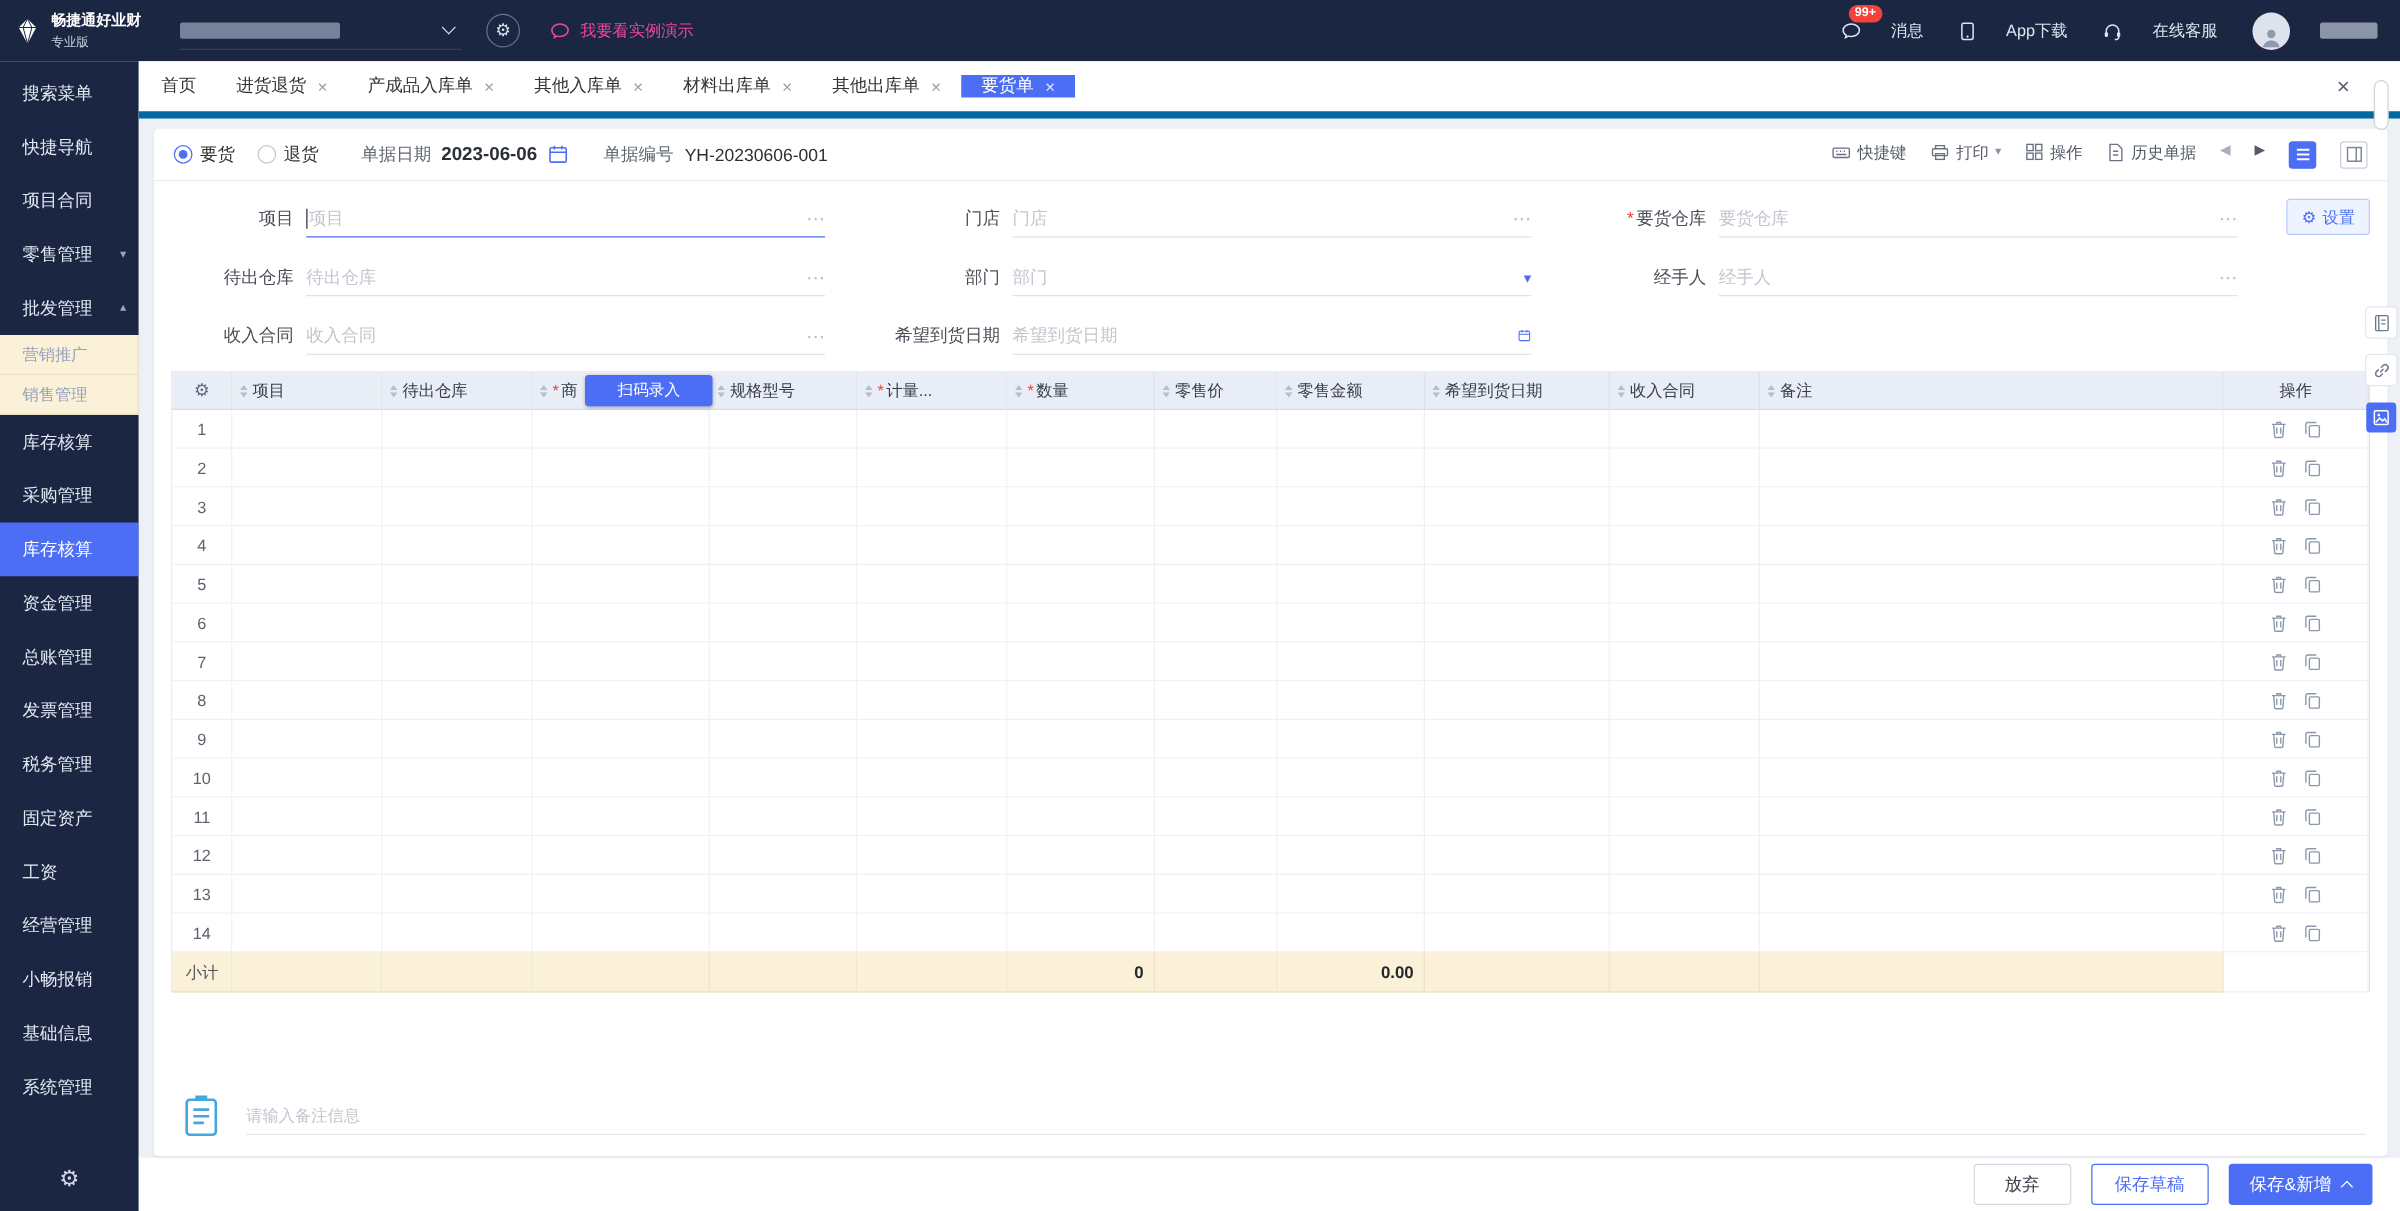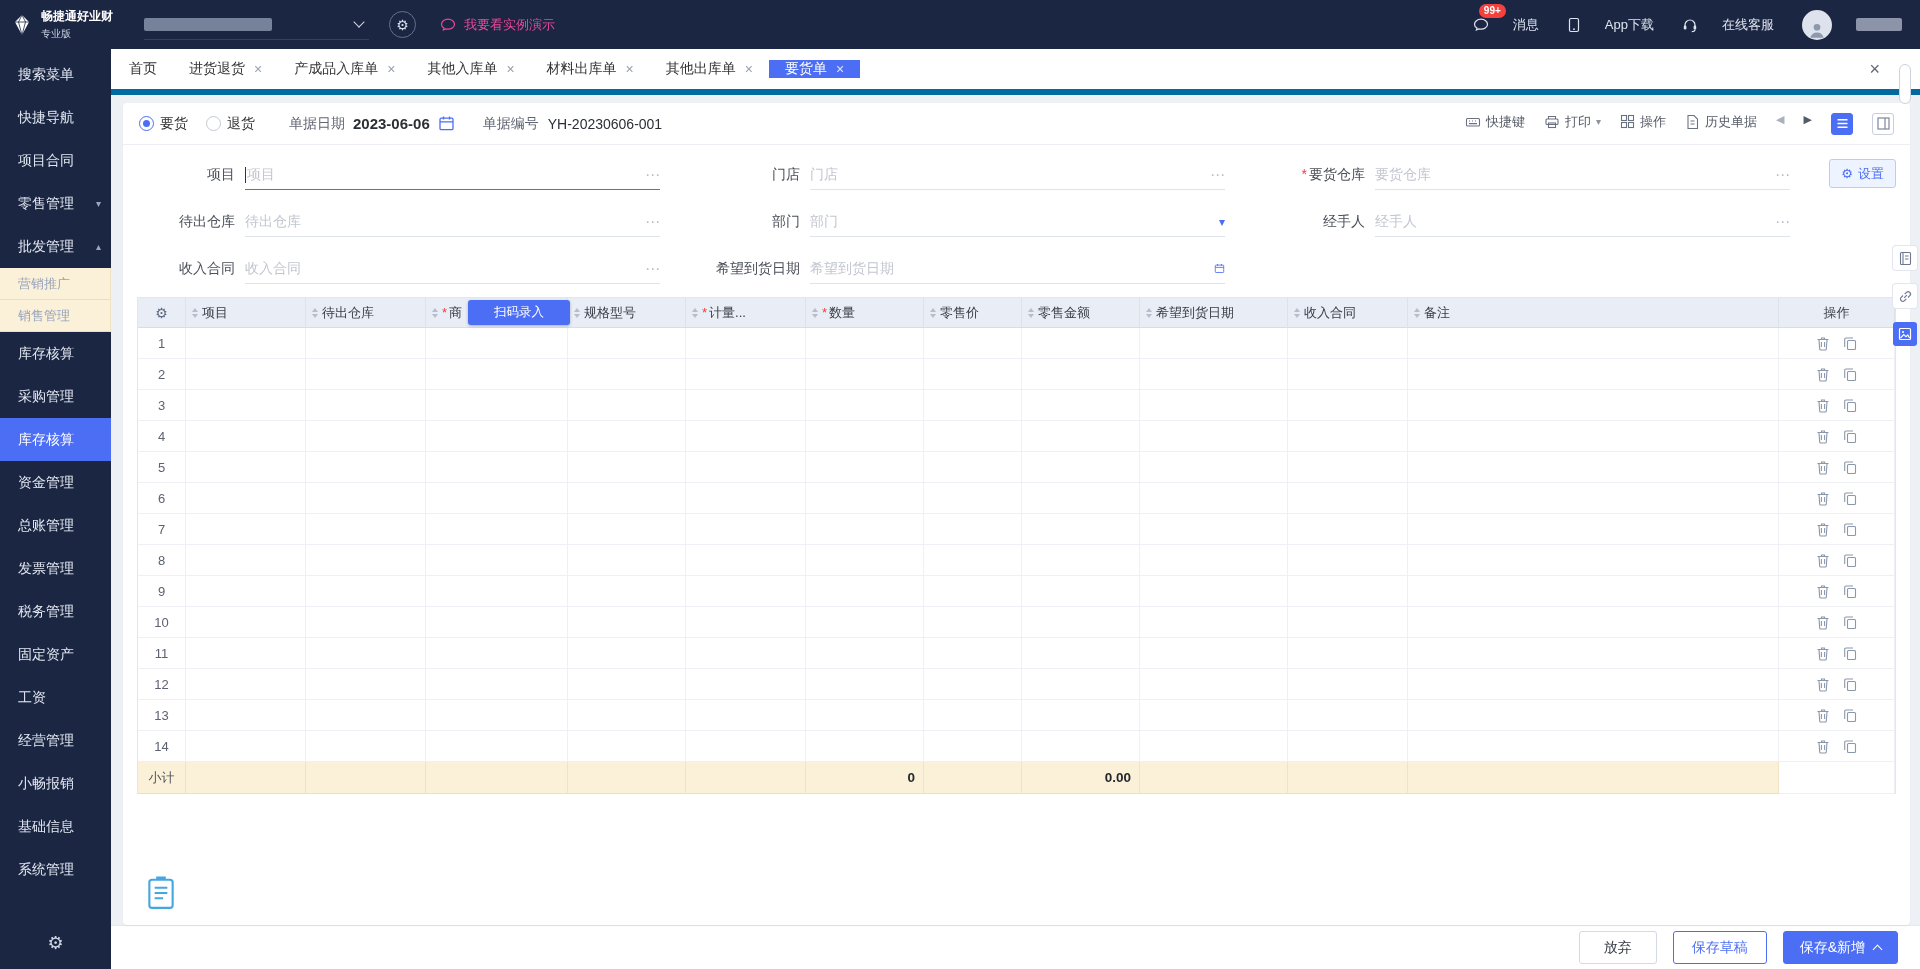--- a/index.html
+++ b/index.html
@@ -954,20 +954,23 @@
           </div>
 
           <div class="note-row">
             <span class="note-icon">
               <svg width="36" height="36" viewBox="0 0 34 34">
                 <rect x="6" y="4.5" width="22" height="26.5" rx="2.5" fill="none" stroke="#45a7e0" stroke-width="2"></rect>
                 <path d="M11 12h12M11 17h12M11 22h8" stroke="#45a7e0" stroke-width="2"></path>
                 <path d="M12.5 3h9" stroke="#45a7e0" stroke-width="3.2"></path>
               </svg>
             </span>
+            <div class="note-line">
+              <span class="note-ph">请输入备注信息</span>
+            </div>
           </div>
 
         </div>
       </div>
 
       <div class="footer">
         <div class="btn btn-plain">
             <span>放弃</span>
           </div>
         <div class="btn btn-outline">

